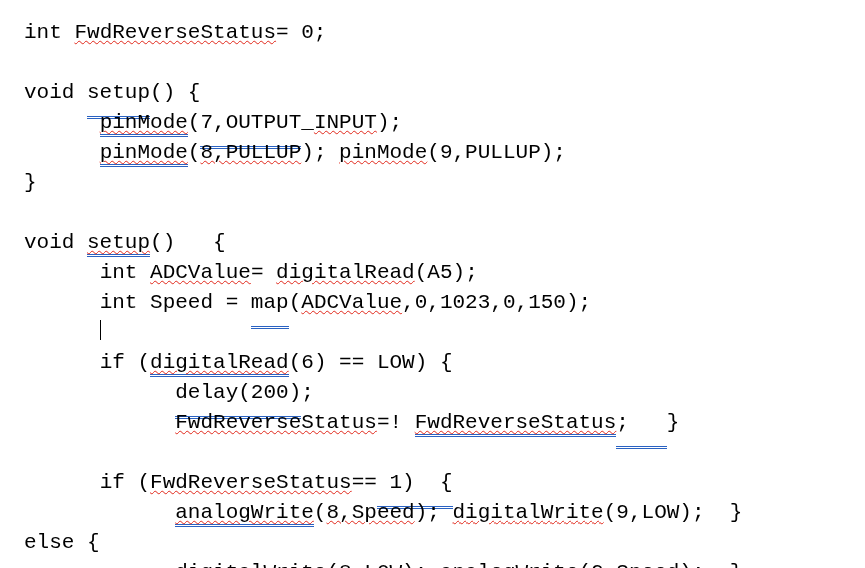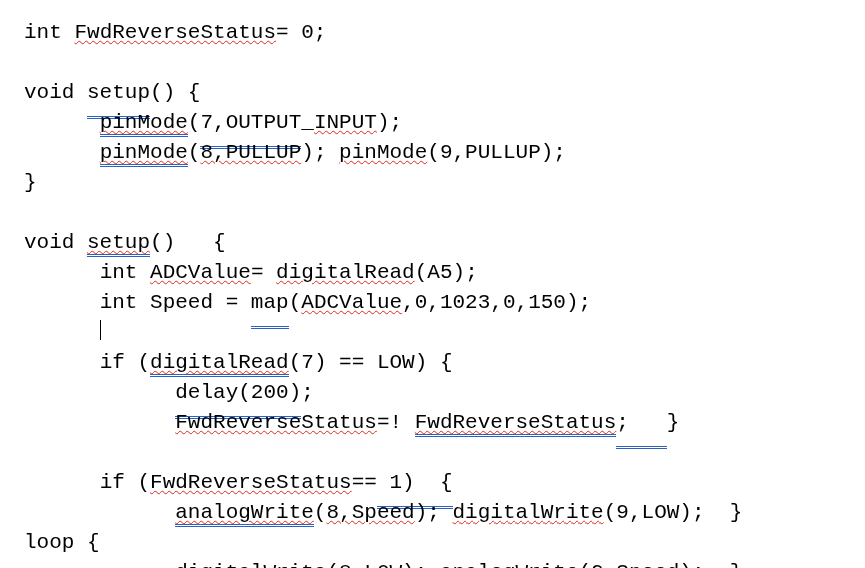--- a/index.html
+++ b/index.html
@@ -53,21 +53,21 @@
 
 <span><span>void </span><span class="u-blue">setup</span><span>() {</span></span>
 <span><span>      </span><span class="u-both">pinMode</span><span>(</span><span class="u-blue">7,OUTPUT</span><span>_</span><span class="u-red">INPUT</span><span>);</span></span>
 <span><span>      </span><span class="u-both">pinMode</span><span>(</span><span class="u-red">8,PULLUP</span><span>); </span><span class="u-red">pinMode</span><span>(9,PULLUP);</span></span>
 <span><span>}</span></span>
 
 <span><span>void </span><span class="u-both">setup</span><span>()   {</span></span>
 <span><span>      </span><span>int </span><span class="u-red">ADCValue</span><span>= </span><span class="u-red">digitalRead</span><span>(A5);</span></span>
 <span><span>      </span><span>int Speed = </span><span class="u-blue">map</span><span>(</span><span class="u-red">ADCValue</span><span>,0,1023,0,150);</span></span>
 <span>      <span class="caret"></span></span>
-<span><span>      </span><span>if (</span><span class="u-both">digitalRead</span><span>(7) == LOW) {</span></span>
+<span><span>      </span><span>if (</span><span class="u-both">digitalRead</span><span>(6) == LOW) {</span></span>
 <span><span>            </span><span class="u-blue">delay</span><span class="u-blue">(200)</span><span>;</span></span>
 <span><span>            </span><span class="u-red">FwdReverseStatus</span><span>=! </span><span class="u-both">FwdReverseStatus</span><span class="u-blue">;   </span><span>}</span></span>
 
 <span><span>      </span><span>if (</span><span class="u-red">FwdReverseStatus</span><span>==</span><span class="u-blue"> 1)  {</span></span>
 <span><span>            </span><span class="u-both">analogWrite</span><span>(</span><span class="u-red">8,Speed</span><span>); </span><span class="u-red">digitalWrite</span><span>(9,LOW);  }</span></span>
-<span><span>loop {</span></span>
+<span><span>else {</span></span>
 <span><span>            </span><span class="u-both">digitalWrite</span><span>(</span><span class="u-red">8,LOW</span><span>); </span><span class="u-both">analogWrite</span><span>(9,Speed);  }</span></span>
 </pre>
 
 </body></html>

